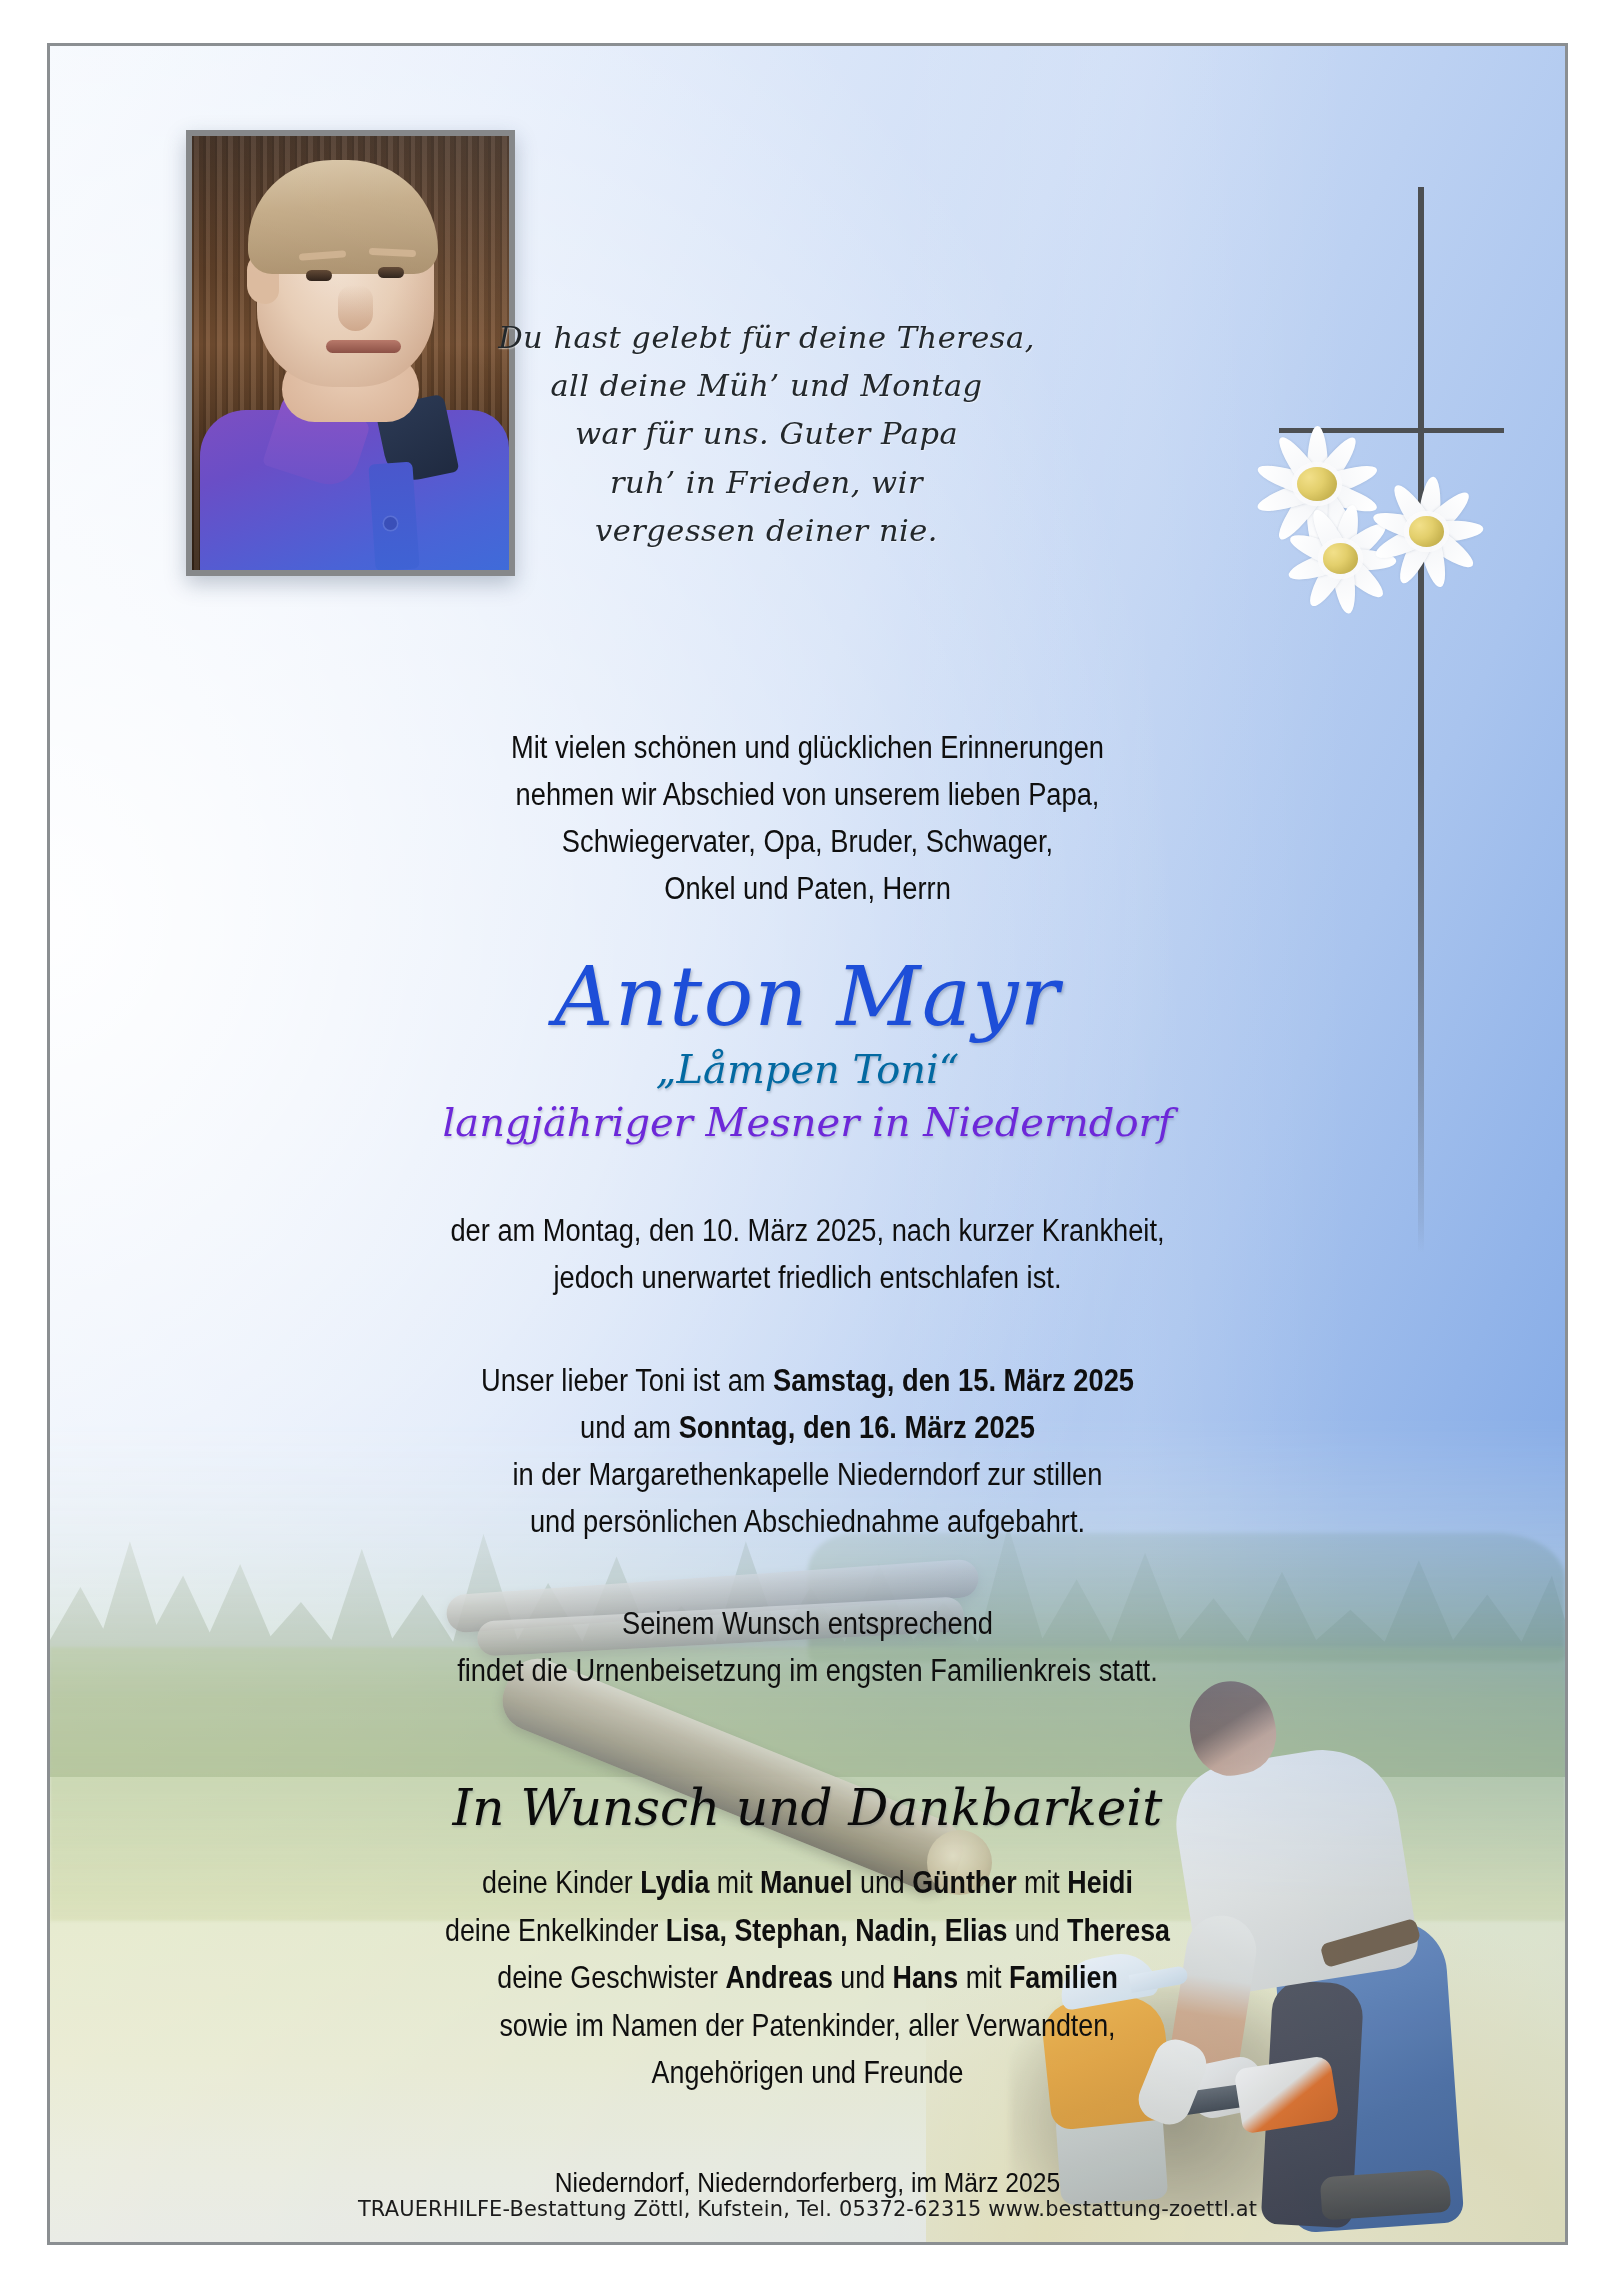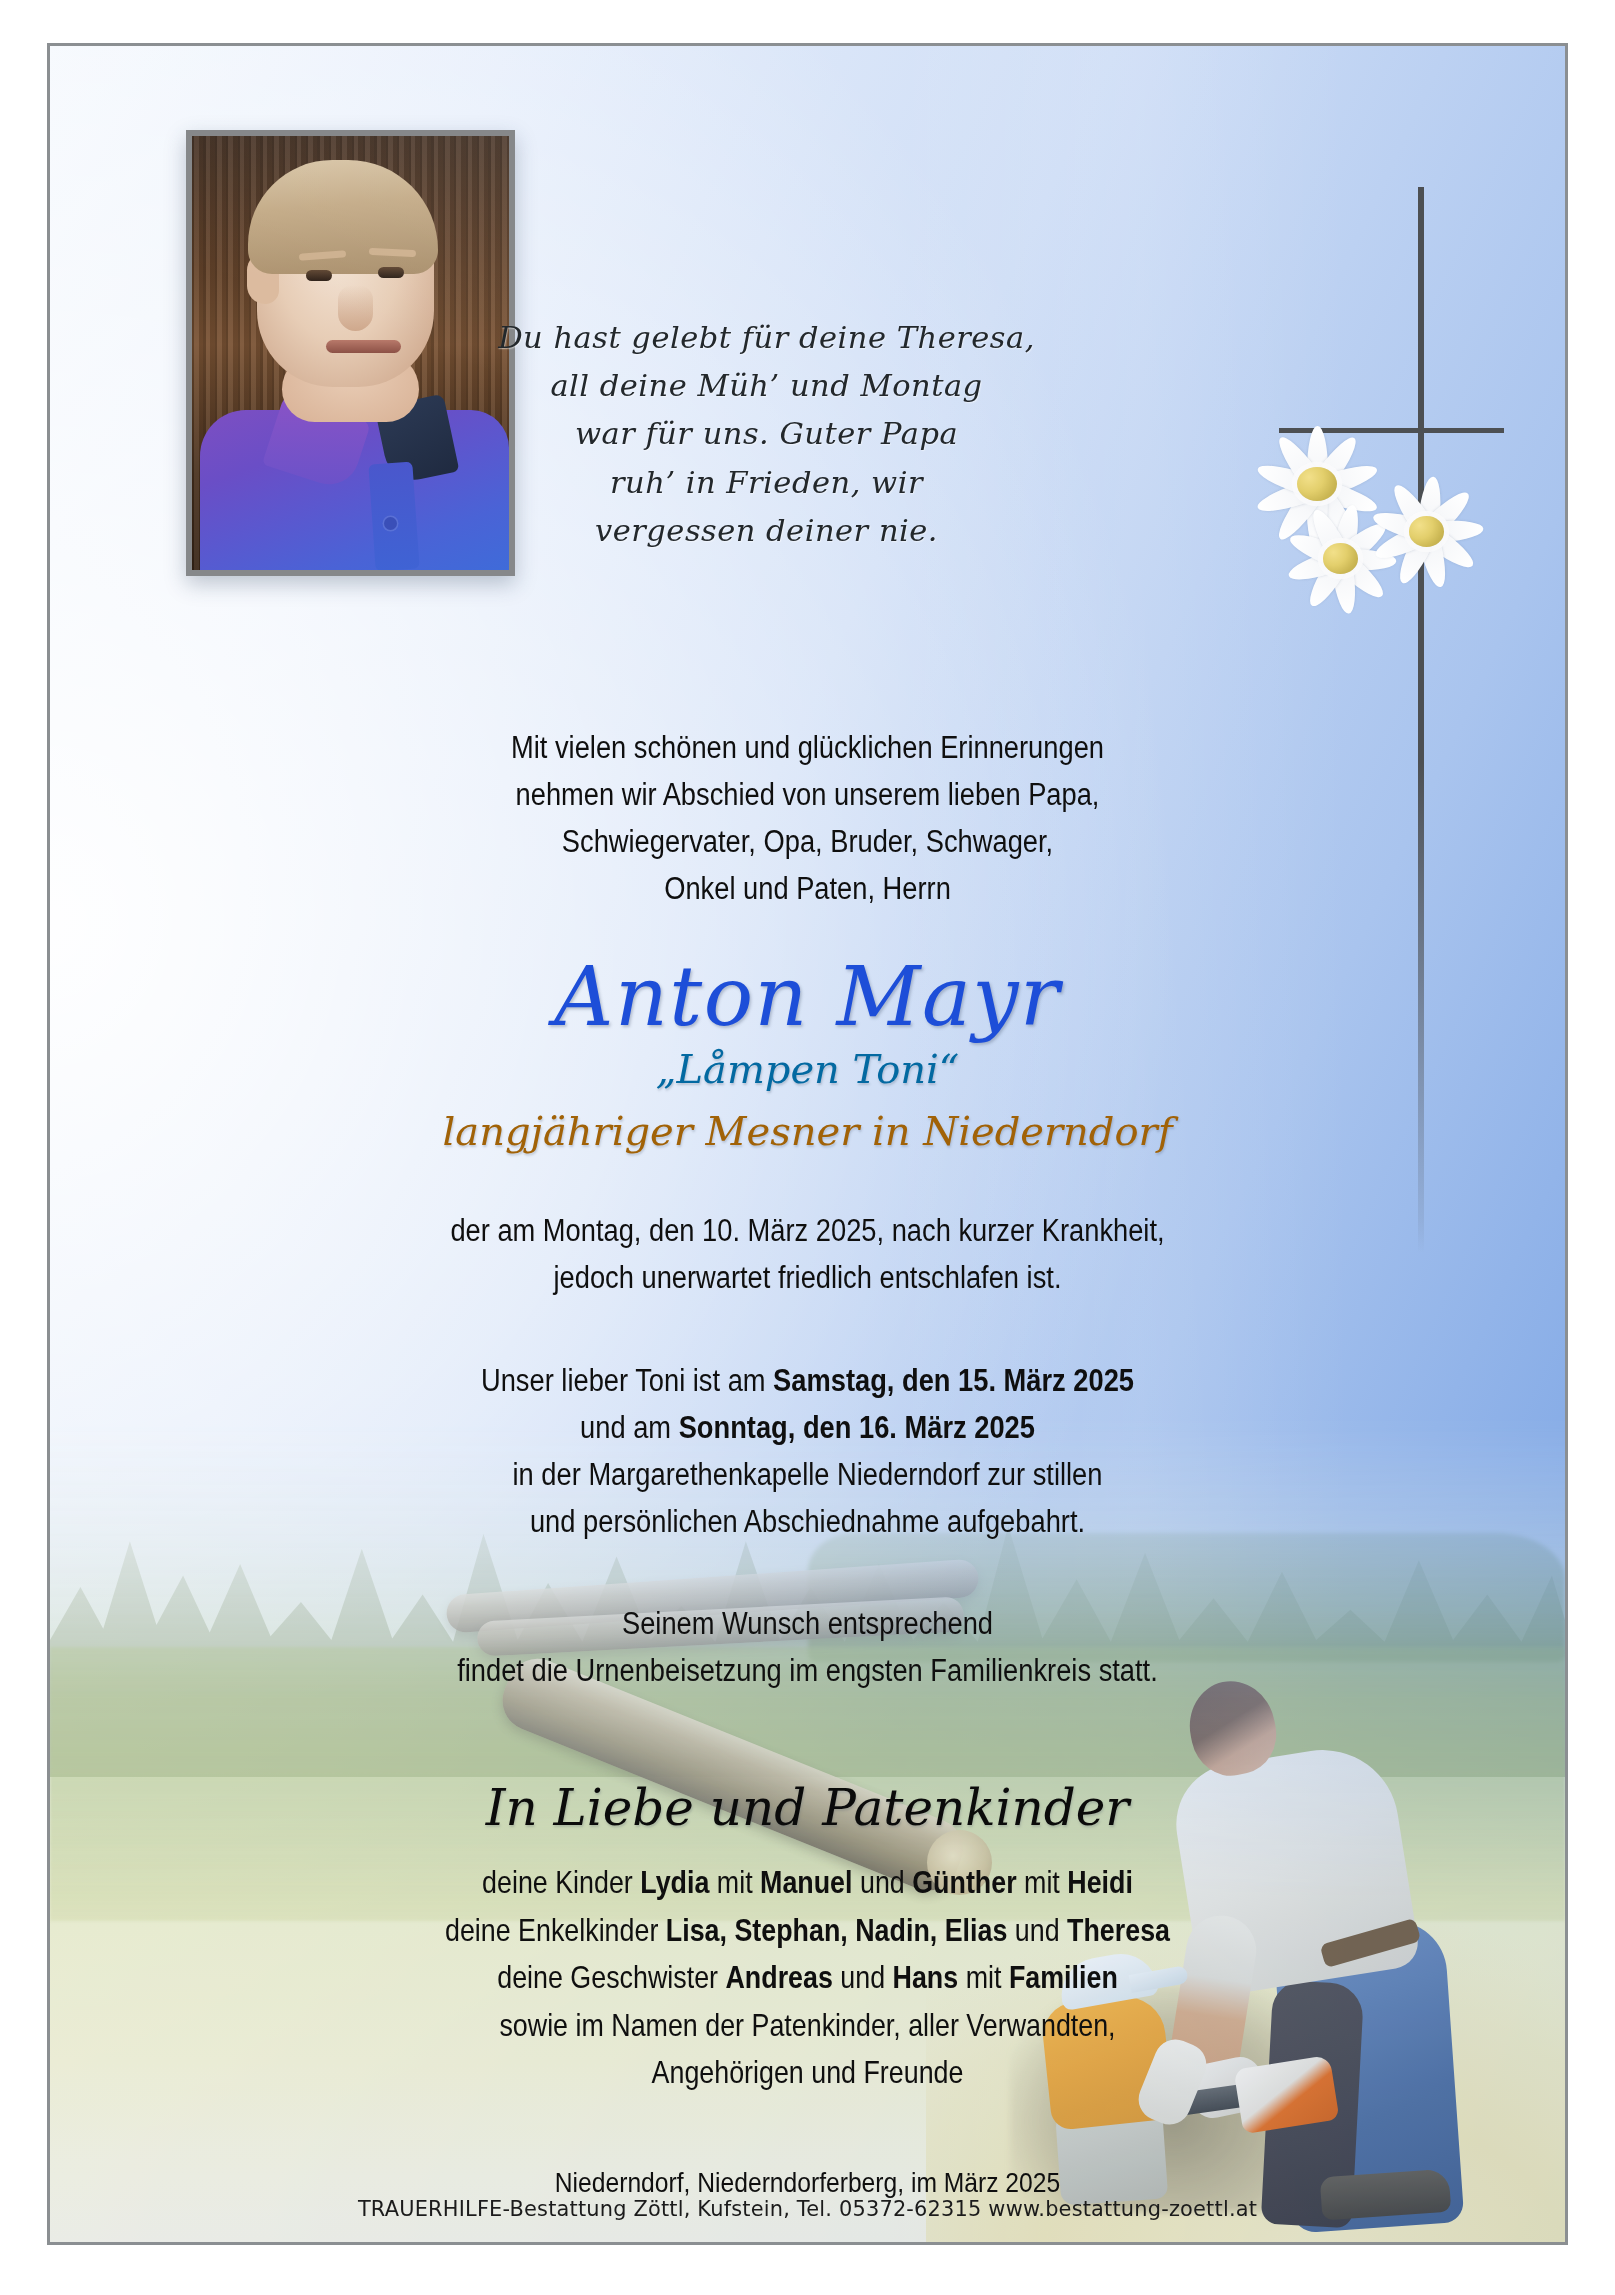--- a/index.html
+++ b/index.html
@@ -390,22 +390,22 @@
     font-style: italic;
     font-size: 40px;
     margin-top: 6.1px;
     color: #0369a1;
     text-shadow: 0.8px 1.5px 2.3px rgba(80,95,120,0.30);
   }
   .role {
     font-family: "DejaVu Serif", serif;
     font-style: italic;
     font-size: 40px;
-    margin-top: 16px;
-    color: #a16207;
+    margin-top: 7px;
+    color: #6d28d9;
     text-shadow: 0.8px 1.5px 2.3px rgba(80,95,120,0.28);
   }
 
   .thanks-head {
     position: absolute;
     left: 76px; right: 76px; top: 1733px;
     font-family: "DejaVu Serif", serif;
     font-style: italic;
     font-size: 50px;
     color: #0b0b0b;
@@ -569,21 +569,21 @@
         <span class="line"><span>und am </span><b>Sonntag, den 16. März 2025</b></span>
         <span class="line">in der Margarethenkapelle Niederndorf zur stillen</span>
         <span class="line">und persönlichen Abschiednahme aufgebahrt.</span>
       </div>
 
       <div class="block burial">
         <span class="line">Seinem Wunsch entsprechend</span>
         <span class="line">findet die Urnenbeisetzung im engsten Familienkreis statt.</span>
       </div>
 
-      <div class="thanks-head">In Liebe und Patenkinder</div>
+      <div class="thanks-head">In Wunsch und Dankbarkeit</div>
 
       <div class="block survivors">
         <span class="line"><span>deine Kinder </span><b>Lydia</b><span> mit </span><b>Manuel</b><span> und </span><b>Günther</b><span> mit </span><b>Heidi</b></span>
         <span class="line"><span>deine Enkelkinder </span><b>Lisa, Stephan, Nadin, Elias</b><span> und </span><b>Theresa</b></span>
         <span class="line"><span>deine Geschwister </span><b>Andreas</b><span> und </span><b>Hans</b><span> mit </span><b>Familien</b></span>
         <span class="line">sowie im Namen der Patenkinder, aller Verwandten,</span>
         <span class="line">Angehörigen und Freunde</span>
       </div>
 
       <div class="block place">Niederndorf, Niederndorferberg, im März 2025</div>

